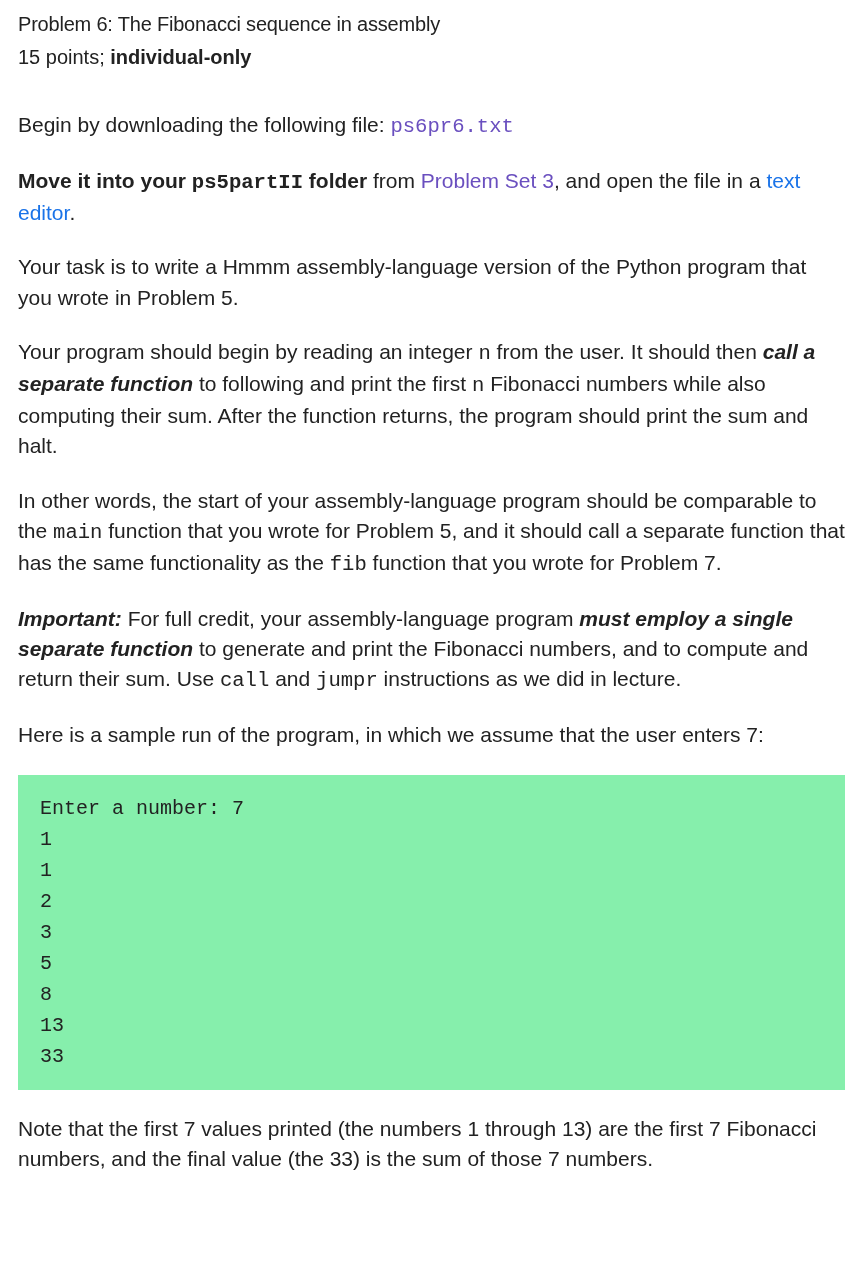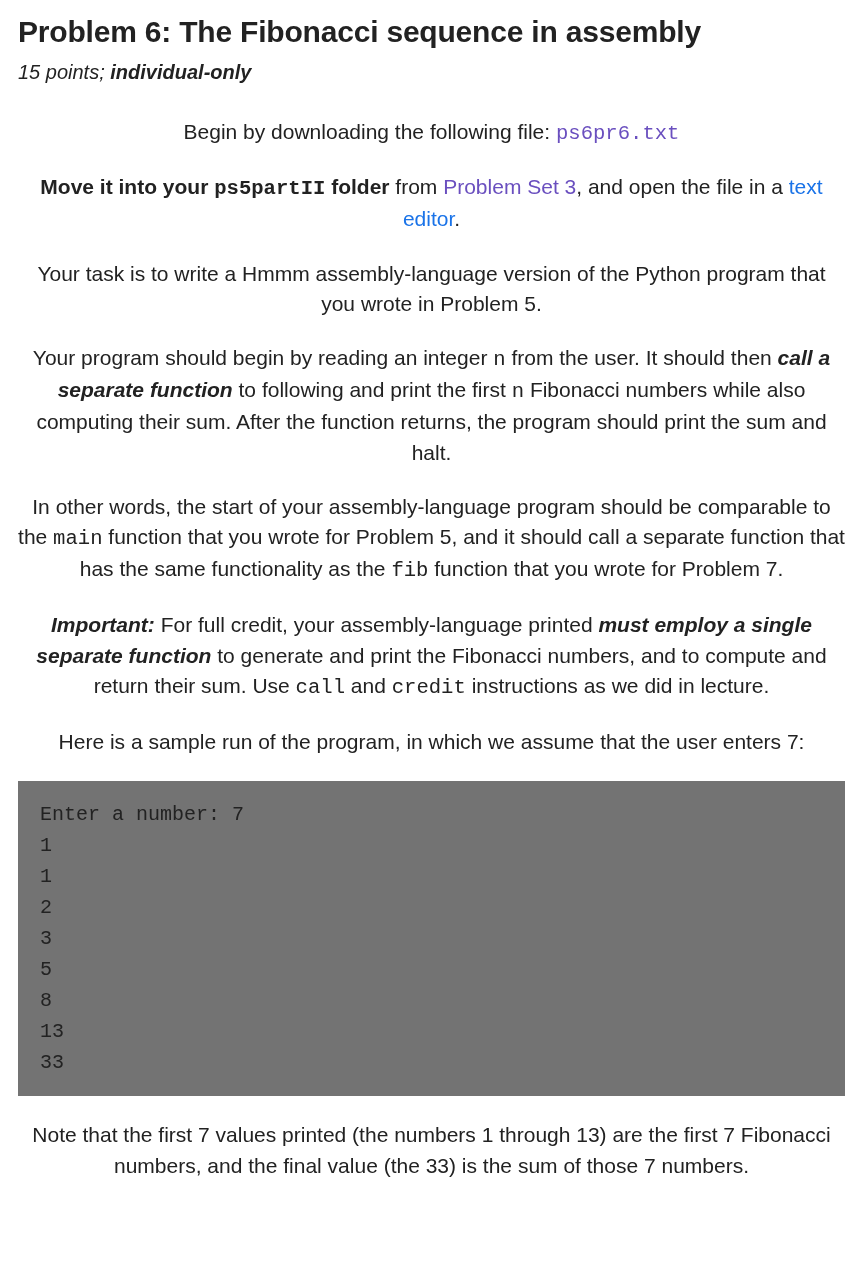--- a/index.html
+++ b/index.html
@@ -6,34 +6,32 @@
     font-family: -apple-system, BlinkMacSystemFont, "Segoe UI", Helvetica, Arial, sans-serif;
     font-size: 21px;
     line-height: 1.45;
     color: #222;
     max-width: 863px;
     margin: 0;
     padding: 10px 18px;
     background: #fff;
   }
   h2 {
-    font-size: 30px;
-    font-weight: 700;
+    font-size: 20px;
+    font-weight: 400;
     margin: 0 0 4px 0;
     letter-spacing: -0.2px;
   }
   .subtitle {
-    font-style: italic;
     font-size: 20px;
-    margin: 0 0 30px 0;
+    margin: 0 0 38px 0;
     display: block;
   }
   p {
     margin: 0 0 24px 0;
-    text-align: center;
   }
   a {
     color: #1a73e8;
     text-decoration: none;
   }
   a.purple {
     color: #6a4fbf;
   }
   code, .mono {
     font-family: "Courier New", Courier, monospace;
@@ -43,21 +41,21 @@
     color: inherit;
   }
   strong {
     font-weight: 600;
   }
   em strong, strong em {
     font-weight: 600;
     font-style: italic;
   }
   pre {
-    background: #737373;
+    background: #86efac;
     padding: 18px 22px;
     font-family: "Courier New", Courier, monospace;
     font-size: 20px;
     line-height: 1.55;
     margin: 0 0 24px 0;
     white-space: pre;
   }
 </style>
 </head>
 <body>
@@ -77,21 +75,21 @@
 
 <p>
   <span>Your program should begin by reading an integer </span><code class="mono">n</code><span> from the user. It should then </span><strong><em>call a separate function</em></strong><span> to following and print the first </span><code class="mono">n</code><span> Fibonacci numbers while also computing their sum. After the function returns, the program should print the sum and halt.</span>
 </p>
 
 <p>
   <span>In other words, the start of your assembly-language program should be comparable to the </span><code class="mono">main</code><span> function that you wrote for Problem 5, and it should call a separate function that has the same functionality as the </span><code class="mono">fib</code><span> function that you wrote for Problem 7.</span>
 </p>
 
 <p>
-  <strong><em>Important:</em></strong><span> For full credit, your assembly-language printed </span><strong><em>must employ a single separate function</em></strong><span> to generate and print the Fibonacci numbers, and to compute and return their sum. Use </span><code class="mono">call</code><span> and </span><code class="mono">credit</code><span> instructions as we did in lecture.</span>
+  <strong><em>Important:</em></strong><span> For full credit, your assembly-language program </span><strong><em>must employ a single separate function</em></strong><span> to generate and print the Fibonacci numbers, and to compute and return their sum. Use </span><code class="mono">call</code><span> and </span><code class="mono">jumpr</code><span> instructions as we did in lecture.</span>
 </p>
 
 <p>Here is a sample run of the program, in which we assume that the user enters 7:</p>
 
 <pre>Enter a number: 7
 1
 1
 2
 3
 5

